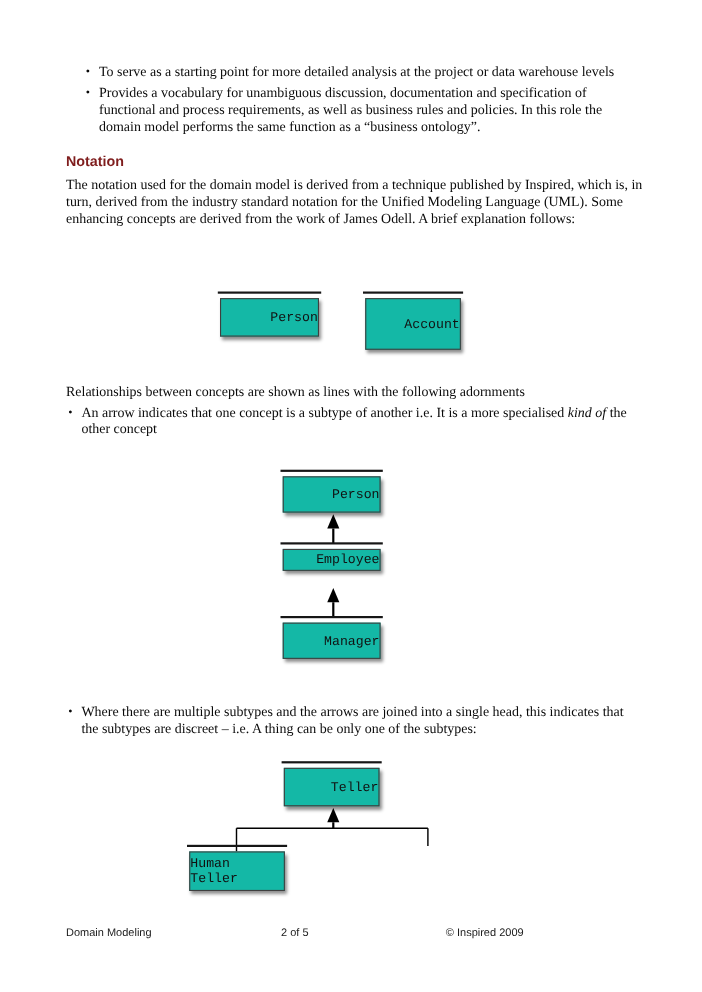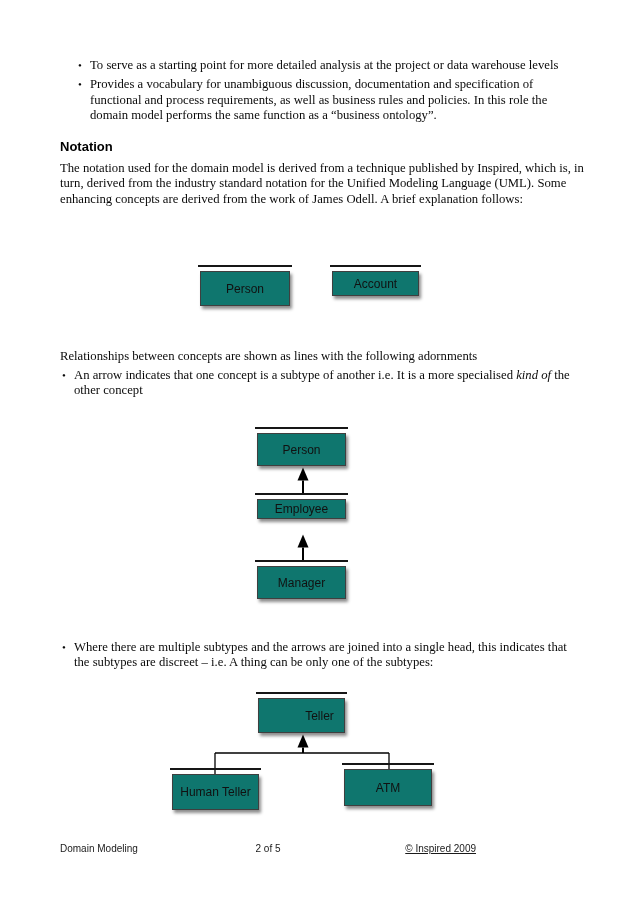--- a/index.html
+++ b/index.html
@@ -26,46 +26,46 @@
     font-size: 11px;
     line-height: 15.3px;
   }
   .bullet-text { flex: 1; }
   .heading {
     position: absolute; left: 60px; top: 139px;
     margin: 0;
     font-family: "Liberation Sans", sans-serif;
     font-weight: bold;
     font-size: 13px;
-    color: #000000;
+    color: #7f1d1d;
   }
   .para1 { position: absolute; left: 60px; top: 161px; width: 524px; margin: 0; }
   .para2 { position: absolute; left: 60px; top: 216px; width: 524px; margin: 0; }
   .rel-lead { position: absolute; left: 60px; top: 349px; width: 524px; margin: 0; }
   .arrow-bullet { position: absolute; left: 62px; top: 368px; width: 518px; }
   .multiple-bullet { position: absolute; left: 62px; top: 640px; width: 518px; }
   .ital { font-style: italic; }
 
   
   .diagram { position: absolute; left: 0; width: 638px; }
   .d1 { top: 259px; height: 61px; }
   .d2 { top: 420px; height: 186px; }
   .d3 { top: 688px; height: 135px; }
   .dsvg { position: absolute; left: 0; top: 0; }
 
   .cbox {
     position: absolute;
     box-sizing: border-box;
-    background: #0f766e;
+    background: #14b8a6;
     border: 1px solid #3f3f3f;
     box-shadow: 2px 3px 3px rgba(0,0,0,0.45);
     display: flex;
     align-items: center;
-    justify-content: center;
-    font-family: Liberation Sans, sans-serif;
+    justify-content: flex-end;
+    font-family: Liberation Mono, monospace;
     font-size: 12px;
     color: #111111;
   }
   .cbox::before {
     content: "";
     position: absolute;
     left: -3px; right: -3px; top: -7px;
     height: 2px;
     background: #161616;
   }
@@ -73,21 +73,21 @@
   
   .footer {
     position: absolute; left: 60px; top: 843px; width: 416px;
     display: flex;
     font-family: "Liberation Sans", sans-serif;
     font-size: 10px;
     color: #1a1a1a;
   }
   .footer .f-left  { flex: 1; text-align: left; }
   .footer .f-mid   { flex: 1; text-align: center; }
-  .footer .f-right { flex: 1; text-align: right; text-decoration: underline; }
+  .footer .f-right { flex: 1; text-align: right; }
 </style>
 </head>
 <body>
 
 <div class="page">
 
   <div class="bullets-top serif">
     <div class="bullet-row">
       <span class="bullet-dot">•</span>
       <div class="bullet-text">To serve as a starting point for more detailed analysis at the project or data warehouse levels</div>
@@ -98,21 +98,21 @@
     </div>
   </div>
 
   <h2 class="heading">Notation</h2>
   <p class="para1 serif">The notation used for the domain model is derived from a technique published by Inspired, which is, in turn, derived from the industry standard notation for the Unified Modeling Language (UML). Some enhancing concepts are derived from the work of James Odell. A brief explanation follows:</p>
 
   <div class="diagram d1">
     <div class="cbox" style="left:200px; top:12px; width:90px; height:35px;">
       <span>Person</span>
     </div>
-    <div class="cbox" style="left:332px; top:12px; width:87px; height:25px;">
+    <div class="cbox" style="left:332px; top:12px; width:87px; height:47px;">
       <span>Account</span>
     </div>
   </div>
 
   <p class="rel-lead serif">Relationships between concepts are shown as lines with the following adornments</p>
   <div class="arrow-bullet serif bullet-row">
     <span class="bullet-dot">•</span>
     <div class="bullet-text"><span>An arrow indicates that one concept is a subtype of another i.e. It is a more specialised </span><span class="ital">kind of</span><span> the other concept</span></div>
   </div>
 
@@ -146,23 +146,20 @@
       <line x1="389" y1="65" x2="389" y2="81" stroke="#000" stroke-width="1.3"></line>
       <line x1="303" y1="65" x2="303" y2="59.5" stroke="#000" stroke-width="2"></line>
       <polygon points="303,46.5 297.5,59.5 308.5,59.5" fill="#000"></polygon>
     </svg>
     <div class="cbox" style="left:258px; top:10px; width:87px; height:35px;padding-left:36px;">
       <span>Teller</span>
     </div>
     <div class="cbox" style="left:172px; top:86px; width:87px; height:36px;">
       <span>Human Teller</span>
     </div>
-    <div class="cbox" style="left:344px; top:81px; width:88px; height:37px;">
-      <span>ATM</span>
-    </div>
   </div>
 
   <div class="footer">
     <span class="f-left">Domain Modeling</span>
     <span class="f-mid">2 of 5</span>
     <span class="f-right">© Inspired 2009</span>
   </div>
 
 </div>
 

